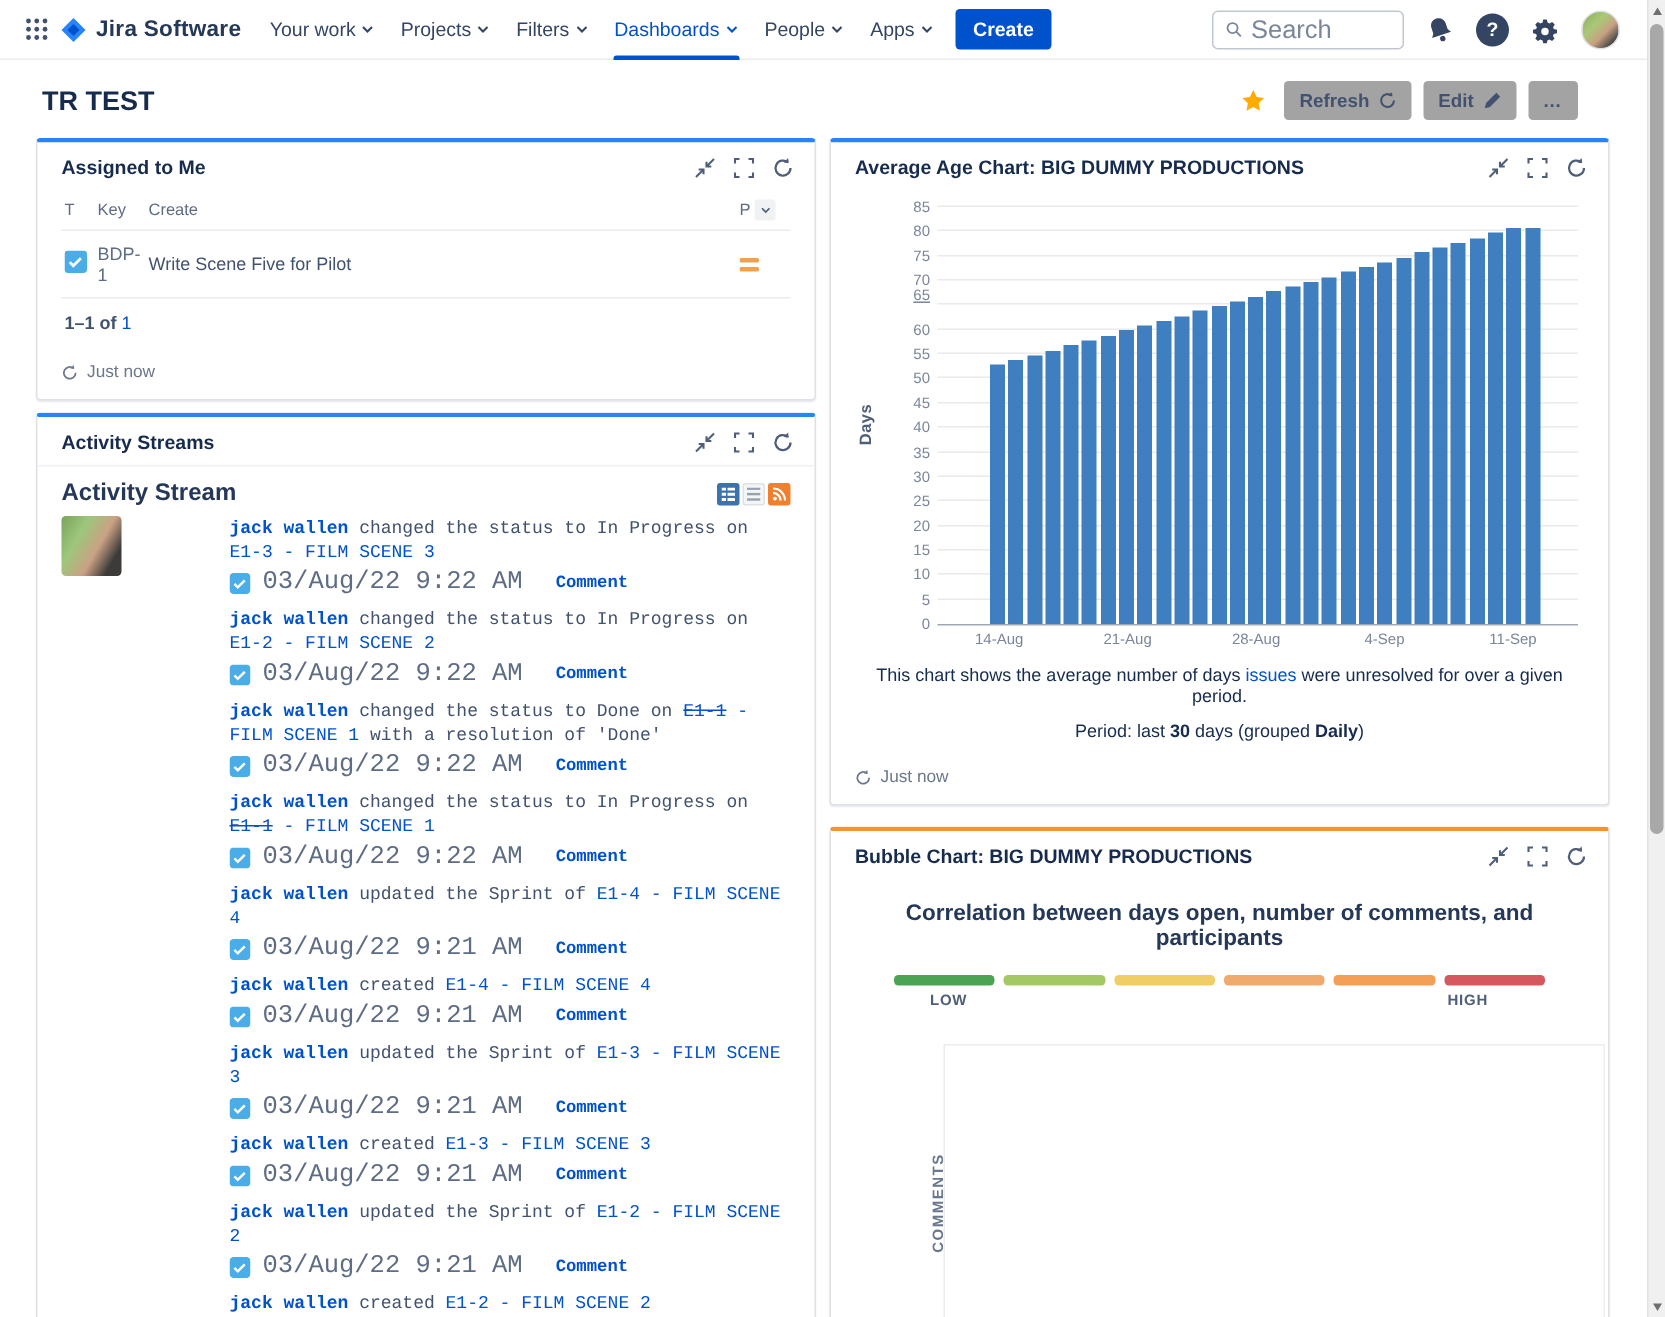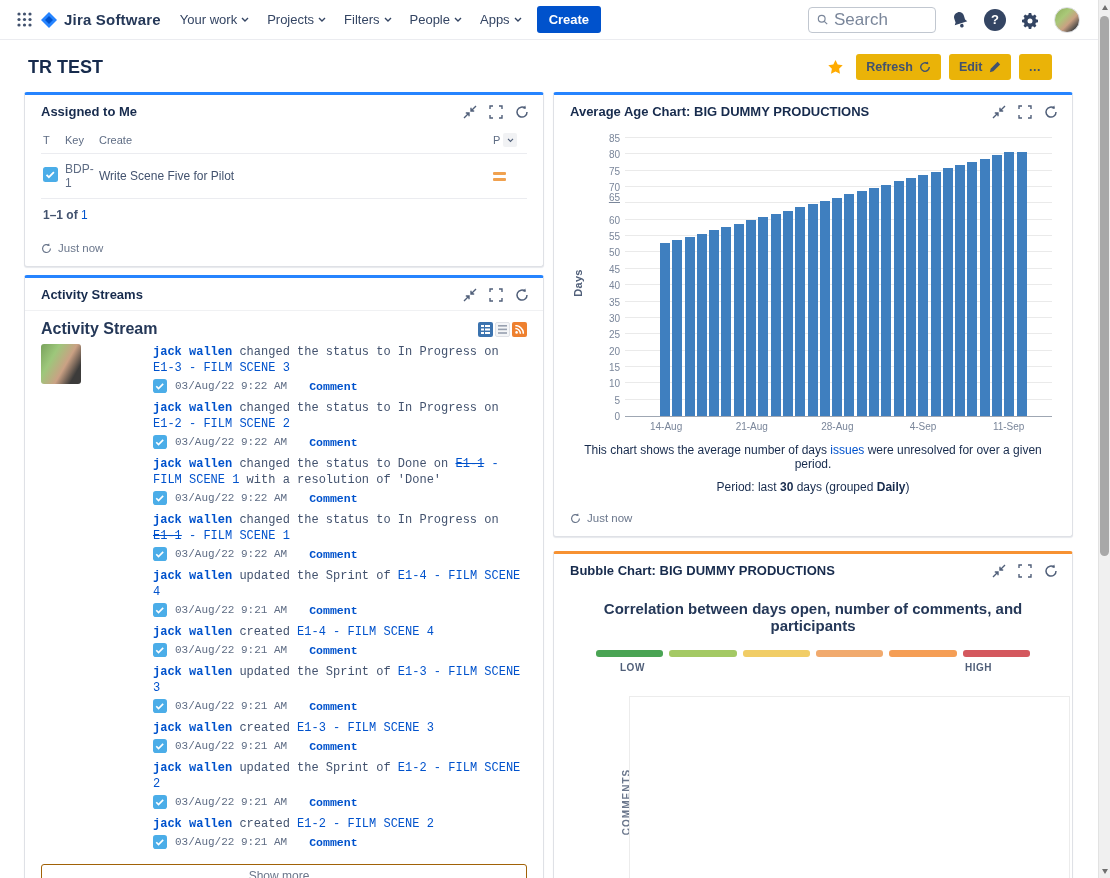--- a/index.html
+++ b/index.html
@@ -54,21 +54,21 @@
     width:26px; height:26px; border-radius:50%;
     background:linear-gradient(135deg,#8fae5c 0%,#a9c878 35%,#c9a182 60%,#454545 85%);
     border:1px solid #dfe1e6; cursor:pointer;
   }
 
   
   .page-header { display:flex; align-items:center; padding:14px 28px 10px 28px; }
   .page-title { font-size:18px; font-weight:700; color:#172B4D; }
   .header-actions { margin-left:auto; display:flex; align-items:center; gap:8px; padding-right:30px; }
   .subtle-btn {
-    background:#eab308; border:none; border-radius:3px;
+    background:#a3a3a3; border:none; border-radius:3px;
     color:#42526E; font-size:12.5px; font-weight:700;
     padding:6px 10px; display:flex; align-items:center; gap:6px; cursor:pointer;
     font-family:"Liberation Sans", sans-serif;
   }
   .star-btn { background:none; border:none; cursor:pointer; display:flex; margin-right:4px; }
 
   
   .col-left  { position:absolute; left:24px;  top:92px; width:520px; }
   .col-right { position:absolute; left:553px; top:92px; width:520px; }
   .panel {
@@ -111,21 +111,21 @@
   .entry-avatar {
     position:absolute; left:-64px; top:0; width:40px; height:40px; border-radius:3px;
     background:linear-gradient(120deg,#79a25c 0%,#9dc77b 30%,#caa184 58%,#3c3b3a 82%);
     display:none;
   }
   .entry-line1 { font-size:12px; line-height:16px; color:#42526E; }
   .entry-line1 .user { color:#0052CC; font-weight:700; cursor:pointer; }
   .entry-line1 .issue-link { color:#0052CC; cursor:pointer; }
   .struck { text-decoration:line-through; }
   .entry-line2 { display:flex; align-items:center; gap:8px; margin-top:3px; }
-  .entry-time { color:#5E6C84; font-size:11px; }
+  .entry-time { color:#5E6C84; font-size:17px; }
   .entry-comment { color:#0052CC; font-size:11.5px; font-weight:600; margin-left:14px; cursor:pointer; }
   .entries-wrap { padding-left:64px;font-family:Liberation Mono, monospace; }
   .show-more {
     width:100%; background:#fff; border:1px solid #a16207; border-radius:3px;
     color:#6B778C; font-size:12px; padding:4px 0; cursor:pointer; margin-top:8px;
     font-family:"Liberation Sans", sans-serif;
   }
 
   
   .chart-wrap { position:relative; height:308px; margin-top:2px; }
@@ -210,20 +210,26 @@
     <div class="nav-item">
       <span>Projects</span>
       <svg width="8" height="6" viewBox="0 0 8 6">
           <path d="M1 1l3 3 3-3" stroke="#344563" stroke-width="1.4" fill="none"></path>
         </svg>
     </div>
     <div class="nav-item">
       <span>Filters</span>
       <svg width="8" height="6" viewBox="0 0 8 6">
           <path d="M1 1l3 3 3-3" stroke="#344563" stroke-width="1.4" fill="none"></path>
+        </svg>
+    </div>
+    <div class="nav-item active">
+      <span>Dashboards</span>
+      <svg width="8" height="6" viewBox="0 0 8 6">
+          <path d="M1 1l3 3 3-3" stroke="#0052CC" stroke-width="1.4" fill="none"></path>
         </svg>
     </div>
     <div class="nav-item">
       <span>People</span>
       <svg width="8" height="6" viewBox="0 0 8 6">
           <path d="M1 1l3 3 3-3" stroke="#344563" stroke-width="1.4" fill="none"></path>
         </svg>
     </div>
     <div class="nav-item">
       <span>Apps</span>

